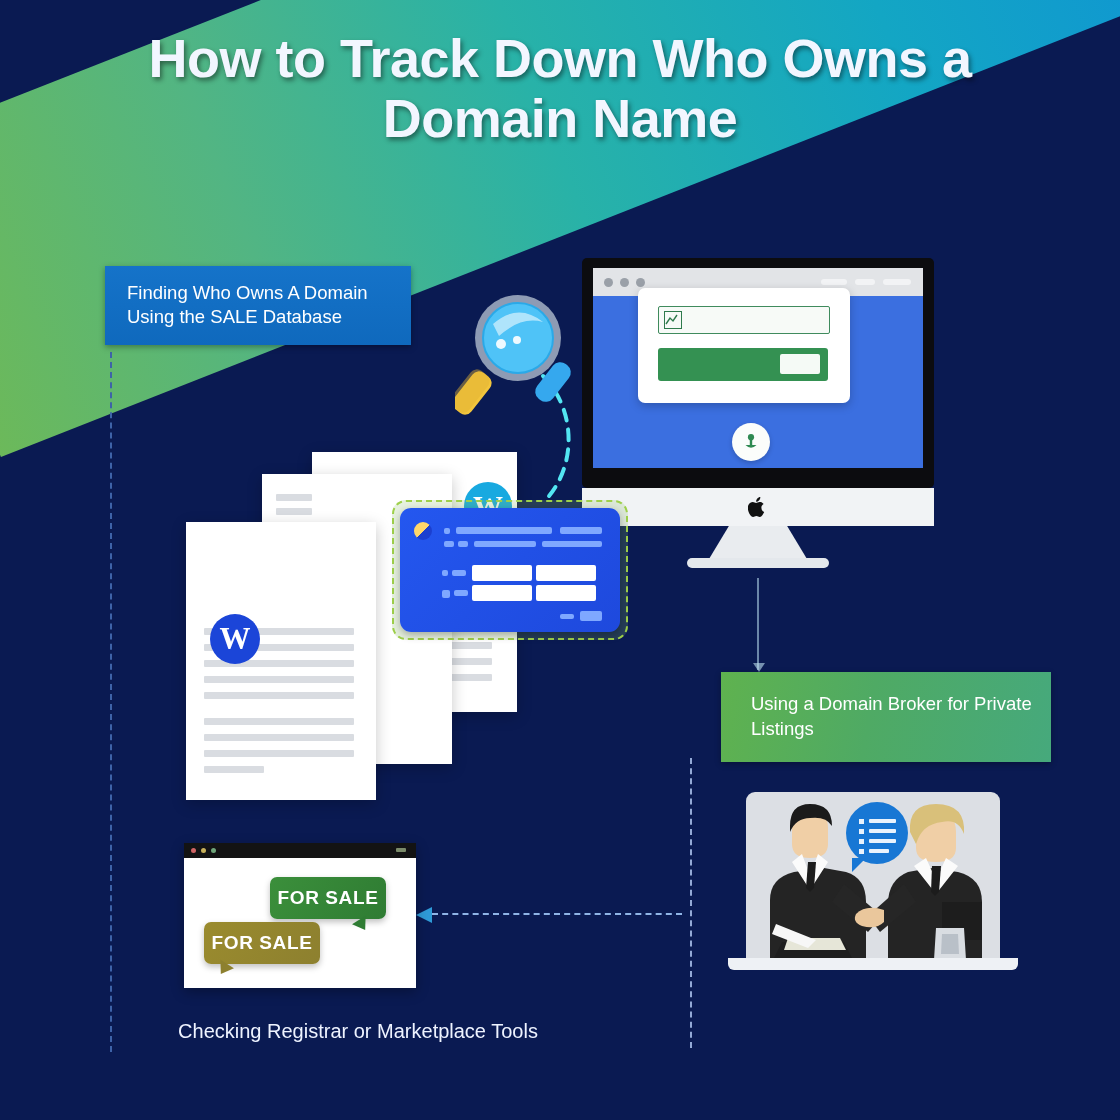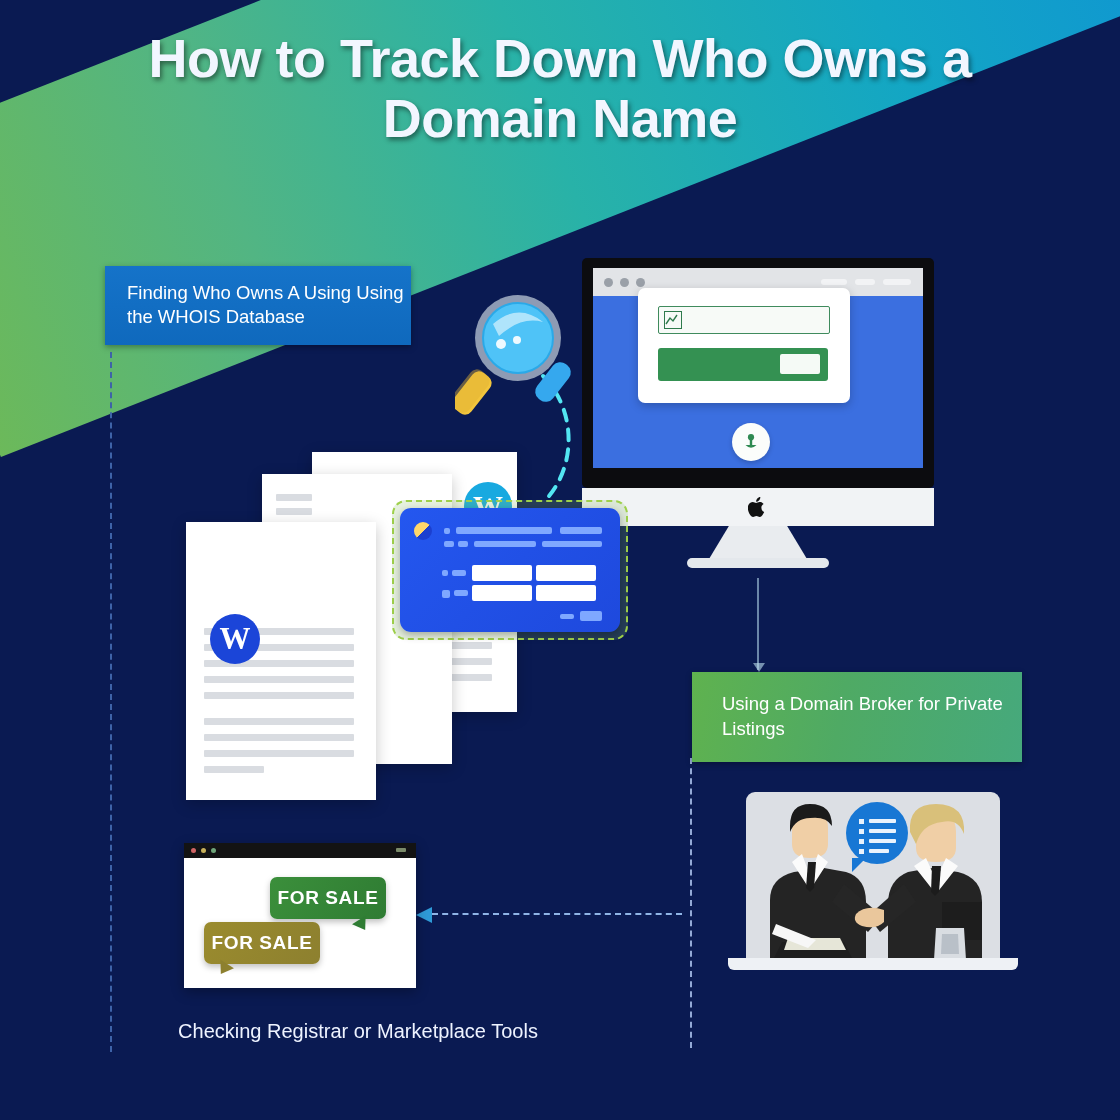--- a/index.html
+++ b/index.html
@@ -28,21 +28,21 @@
 
   
   .label-blue{
     position:absolute;left:105px;top:266px;width:306px;
     background:linear-gradient(180deg,#1573c9 0%,#0f69bd 100%);
     color:#fff;font-size:18.5px;line-height:1.32;
     padding:15px 0 15px 22px;box-sizing:border-box;
     box-shadow:0 2px 6px rgba(0,0,0,.35);
   }
   .label-green{
-    position:absolute;left:692px;top:672px;width:330px;
+    position:absolute;left:721px;top:672px;width:330px;
     background:linear-gradient(100deg,#5fb24f 0%,#4faa64 45%,#46a97c 100%);
     color:#fff;font-size:18.5px;line-height:1.34;
     padding:20px 0 20px 30px;box-sizing:border-box;
     box-shadow:0 2px 6px rgba(0,0,0,.3);
   }
   .caption-bottom{
     position:absolute;left:178px;top:1018px;width:360px;
     color:#eef3ff;font-size:20px;line-height:1.3;text-align:center;
   }
 
@@ -176,21 +176,21 @@
   <div class="title">How to Track Down Who Owns a Domain Name</div>
 
   <div class="vline-left"></div>
   <div class="vline-right"></div>
   <div class="harrow"></div>
   <div class="vline-mid"></div>
   <svg class="curve-dash" viewBox="0 0 80 130">
     <path d="M18 6 C 50 38, 52 92, 24 126" fill="none" stroke="#53e6f2" stroke-width="4" stroke-dasharray="11 9" stroke-linecap="round"></path>
   </svg>
 
-  <div class="label-blue">Finding Who Owns A Using Using the WHOIS Database</div>
+  <div class="label-blue">Finding Who Owns A Domain Using the SALE Database</div>
 
   <div class="label-green">Using a Domain Broker for Private Listings</div>
 
   <div class="caption-bottom">Checking Registrar or Marketplace Tools</div>
 
   <div class="imac">
     <div class="imac-body">
       <div class="imac-screen">
         <div class="brw-bar">
           <span class="dot d1"></span>

